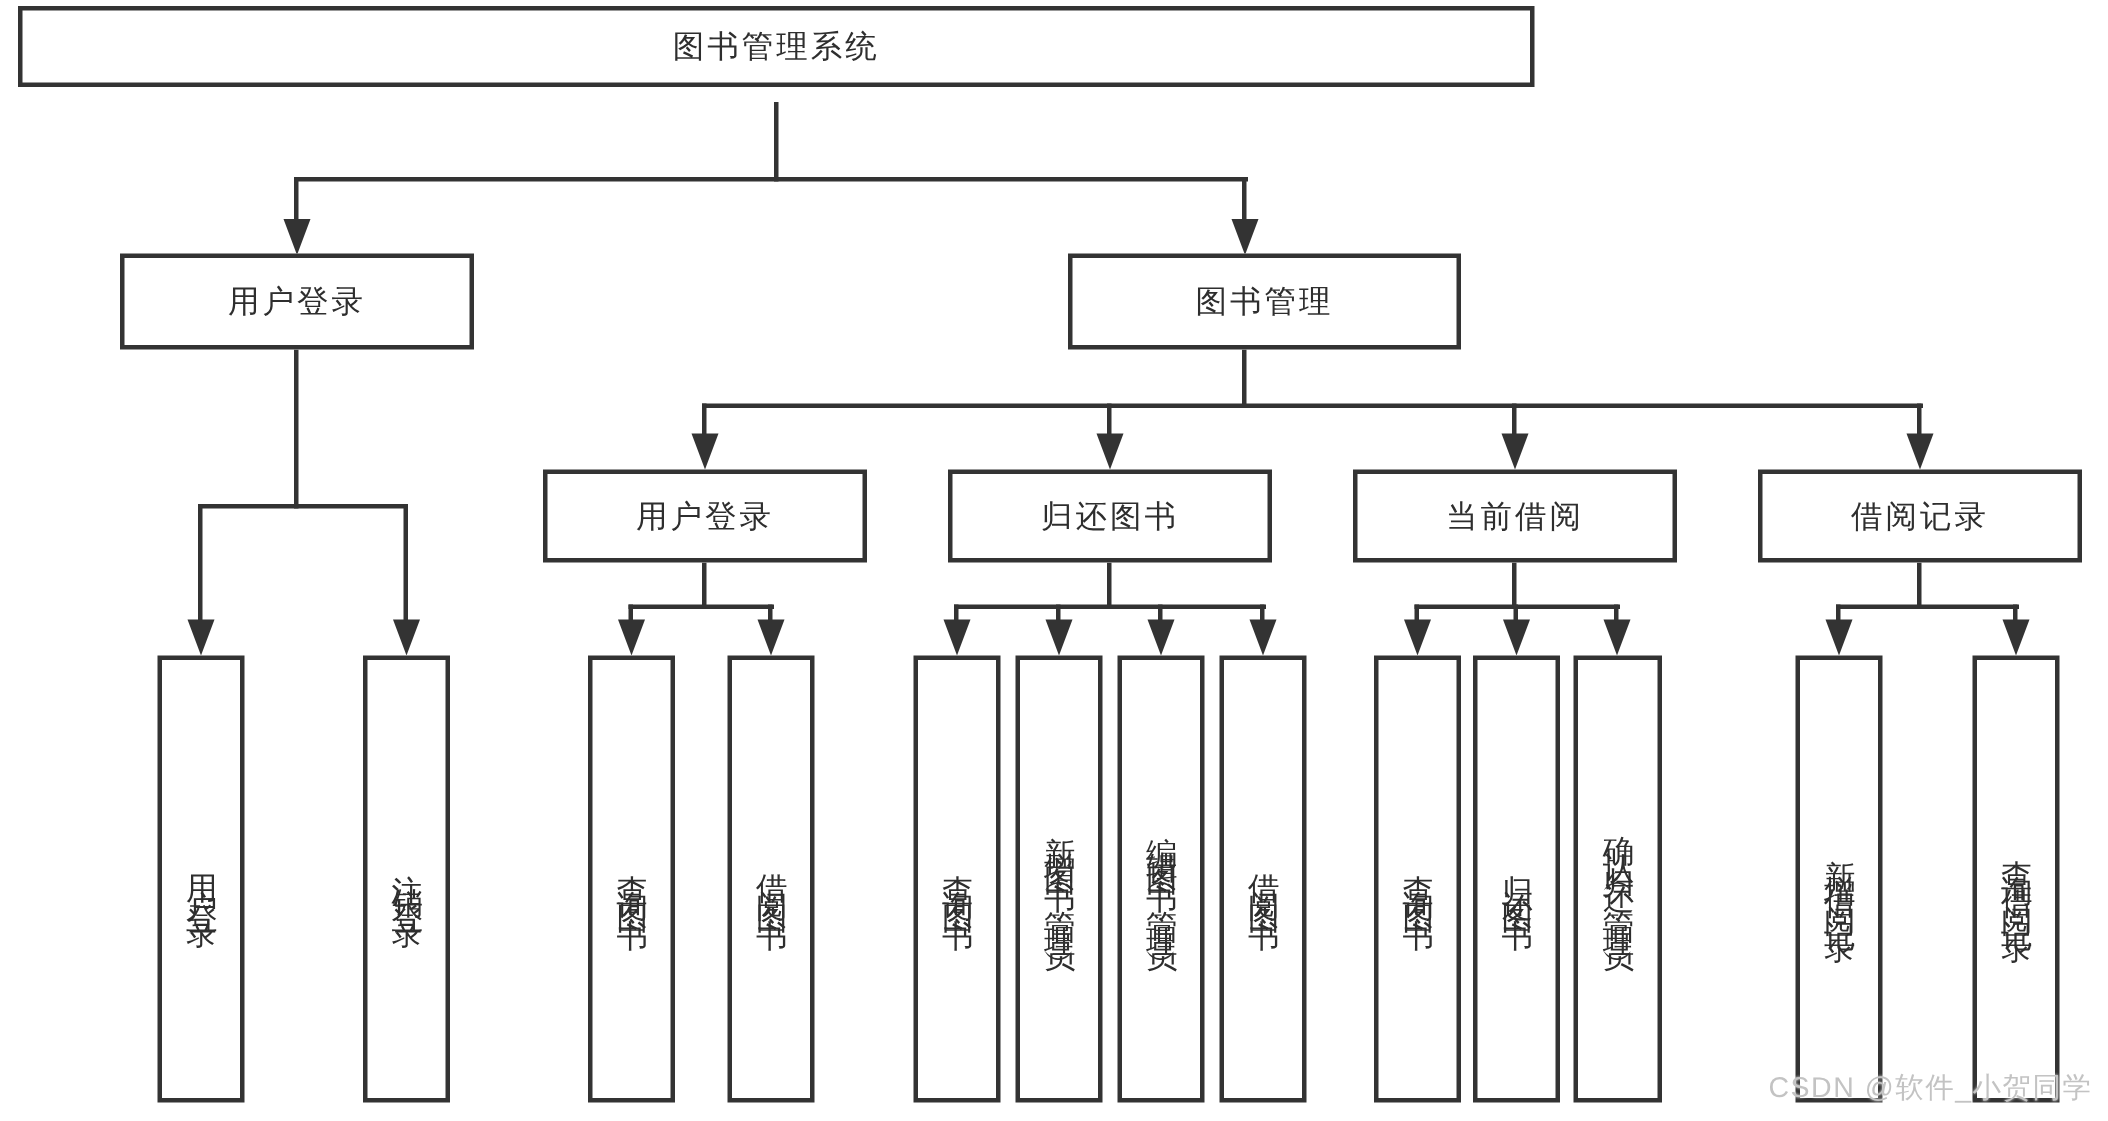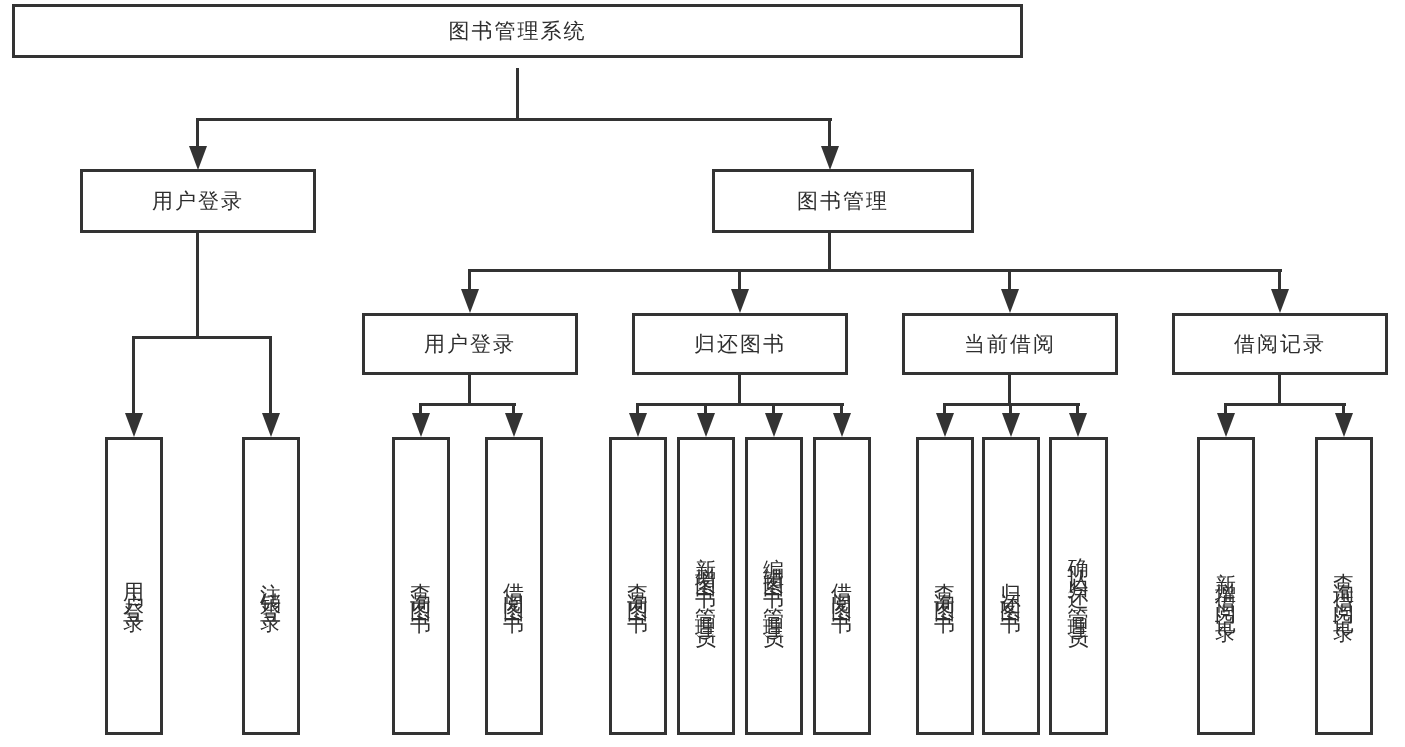--- a/index.html
+++ b/index.html
@@ -194,14 +194,15 @@
     <span>确认归还（管理员）</span>
   </div>
 
   <div class="node leaf" style="left:1197px;top:437px;width:58px;height:298px">
     <span>新增借阅记录</span>
   </div>
   <div class="node leaf" style="left:1315px;top:437px;width:58px;height:298px">
     <span>查询借阅记录</span>
   </div>
 
+  <div class="watermark">CSDN @软件_小贺同学</div>
 
 </div>
 
 </body></html>

